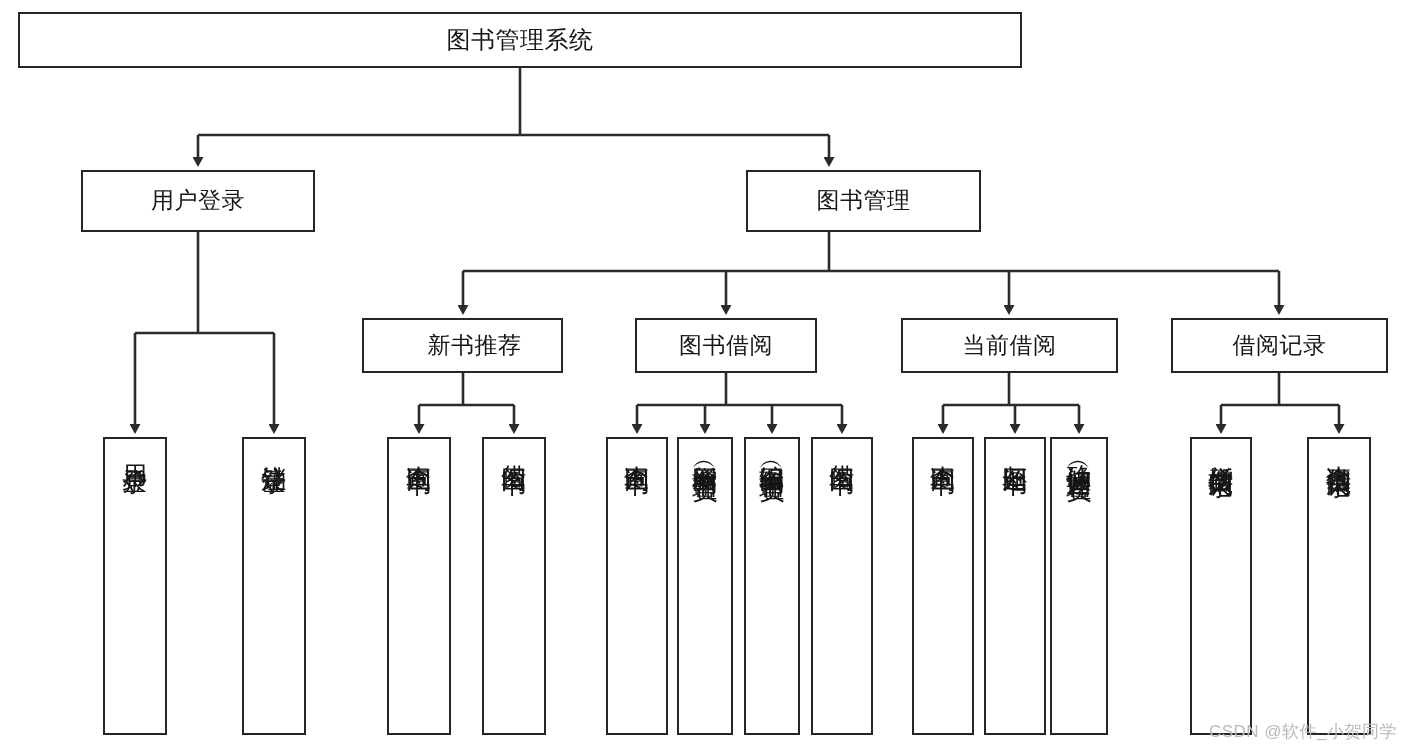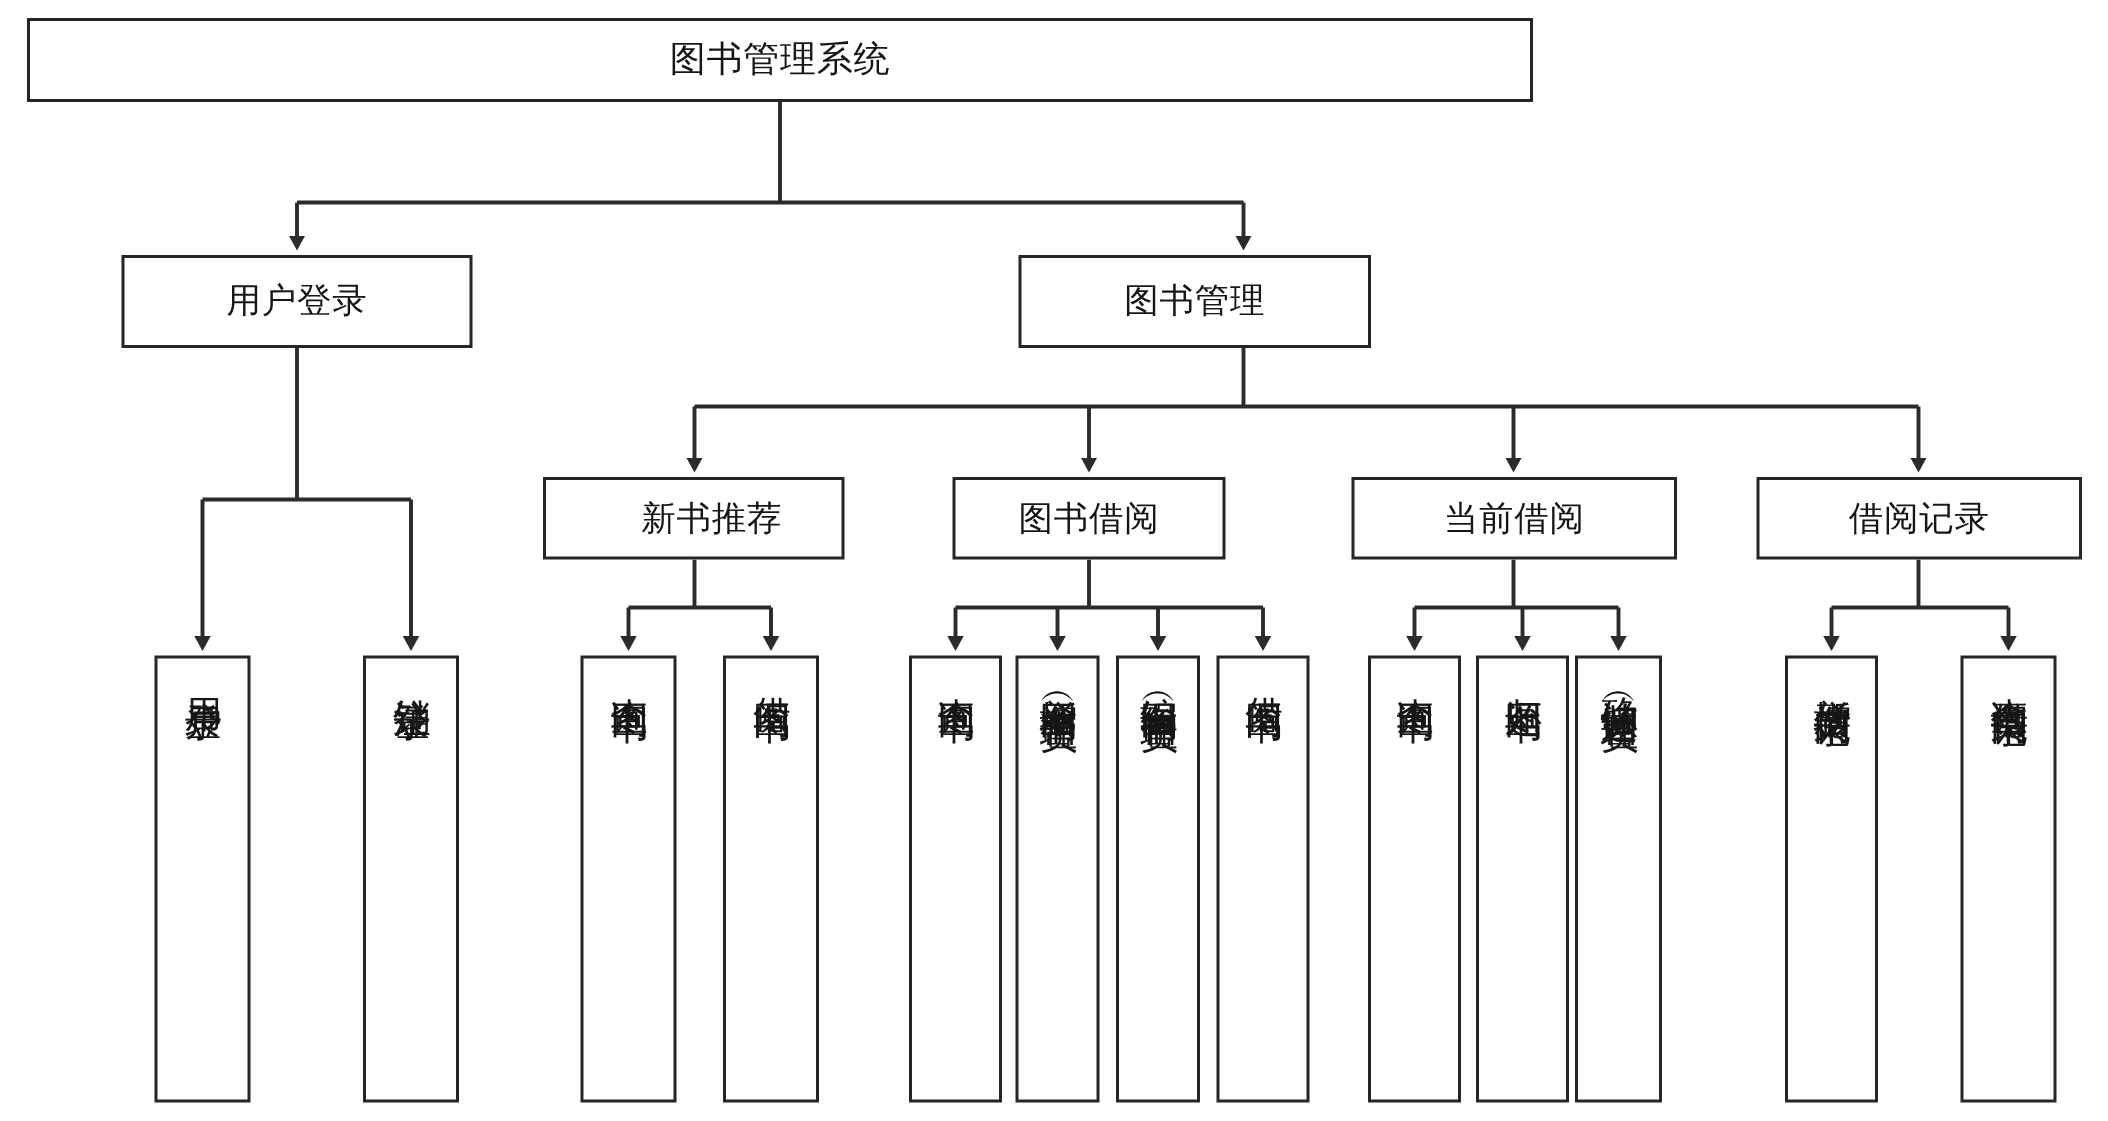--- a/index.html
+++ b/index.html
@@ -126,21 +126,21 @@
     </g>
   </svg>
 
   <div class="node horizontal root" style="left:18px; top:12px; width:1004px; height:56px;">
     <span class="label">图书管理系统</span>
   </div>
 
   <div class="node horizontal" style="left:81px; top:170px; width:234px; height:62px;">
     <span class="label">用户登录</span>
   </div>
-  <div class="node horizontal" style="left:679px; top:170px; width:235px; height:62px;">
+  <div class="node horizontal" style="left:746px; top:170px; width:235px; height:62px;">
     <span class="label">图书管理</span>
   </div>
 
   <div class="node horizontal" style="left:362px; top:318px; width:201px; height:55px;padding-left:24px;">
     <span class="label">新书推荐</span>
   </div>
   <div class="node horizontal" style="left:901px; top:318px; width:217px; height:55px;">
     <span class="label">当前借阅</span>
   </div>
   <div class="node horizontal" style="left:635px; top:318px; width:182px; height:55px;">
@@ -183,14 +183,15 @@
   <div class="node vertical" style="left:1050px; top:437px; width:58px; height:298px;">
     <span class="label">确认归还（管理员）</span>
   </div>
   <div class="node vertical" style="left:1190px; top:437px; width:62px; height:298px;">
     <span class="label">新增借阅记录</span>
   </div>
   <div class="node vertical" style="left:1307px; top:437px; width:64px; height:298px;">
     <span class="label">查询借阅记录</span>
   </div>
 
+  <div id="watermark">CSDN @软件_小贺同学</div>
 
 </div>
 
 </body></html>

